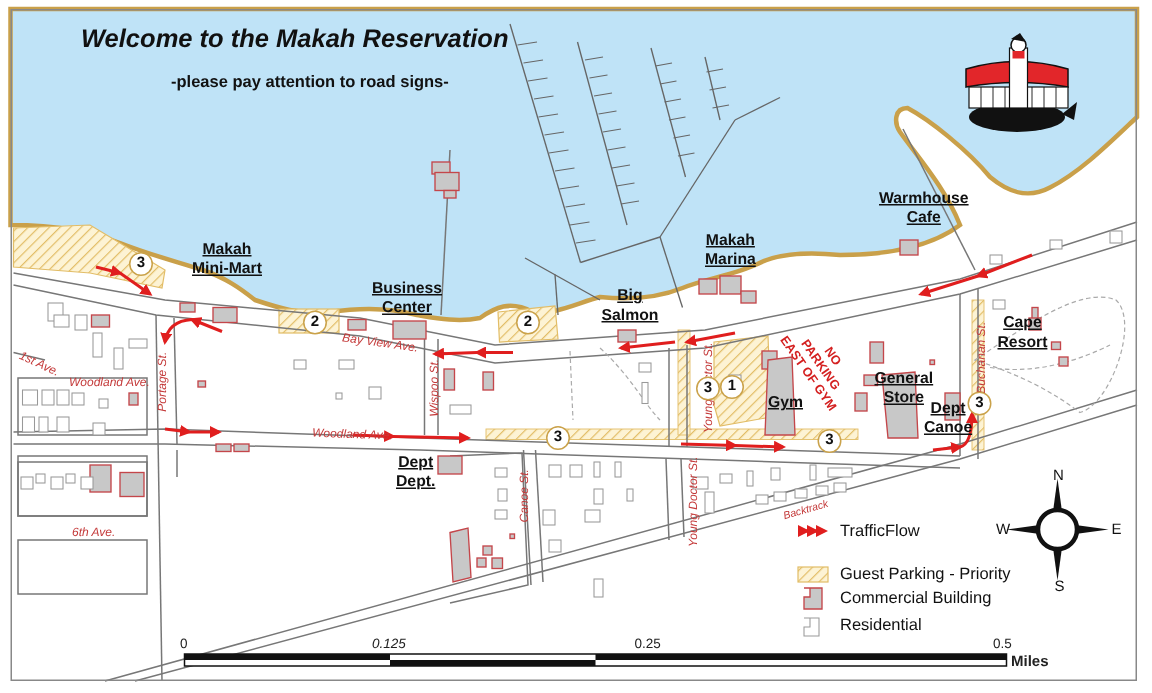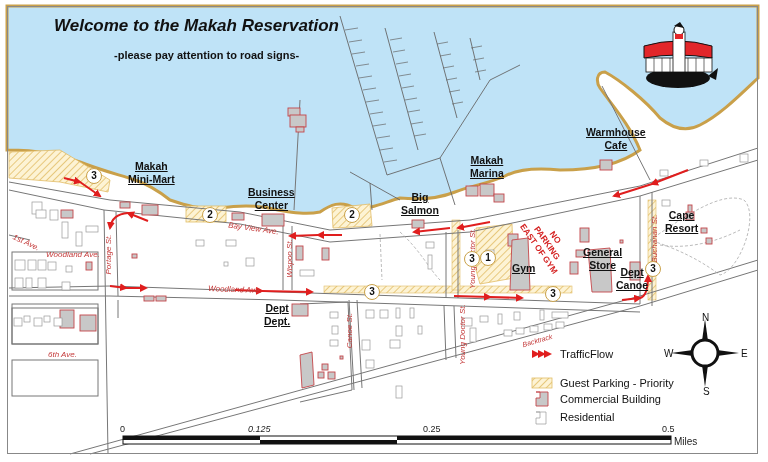--- a/index.html
+++ b/index.html
@@ -386,13 +386,13 @@
 
 <div class="compass-lbl" style="left:702px; top:312px;">N</div>
 <div class="compass-lbl" style="left:703px; top:386px;">S</div>
 <div class="compass-lbl" style="left:741px; top:348px;">E</div>
 <div class="compass-lbl" style="left:664px; top:348px;">W</div>
 
 <div class="scale-label" style="left:120px; top:424px;">0</div>
 <div class="scale-label" style="left:248px; top:424px;font-style:italic;">0.125</div>
 <div class="scale-label" style="left:387px; top:424px;margin-left:36px;">0.25</div>
 <div class="scale-label" style="left:662px; top:424px;">0.5</div>
-<div class="scale-label" style="left:674px; top:436px; font-size:10px;">Miles</div>
+<div class="scale-label" style="left:674px; top:436px; font-size:10px;font-weight:bold;">Miles</div>
 
 </body></html>

